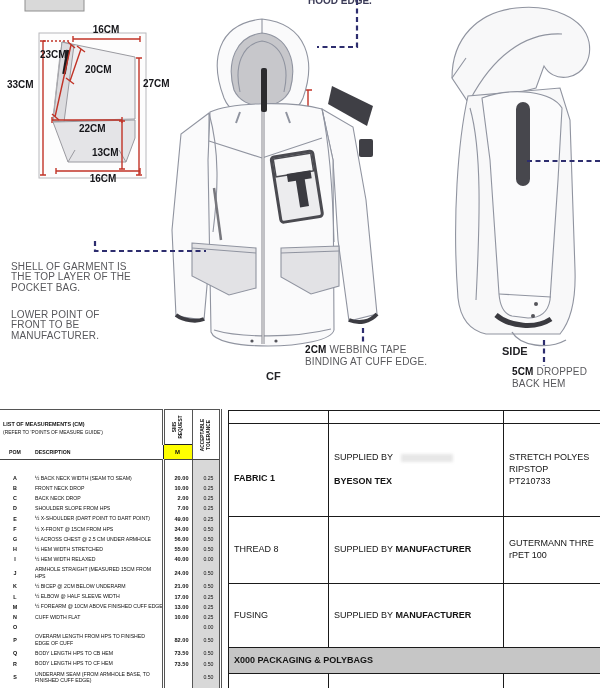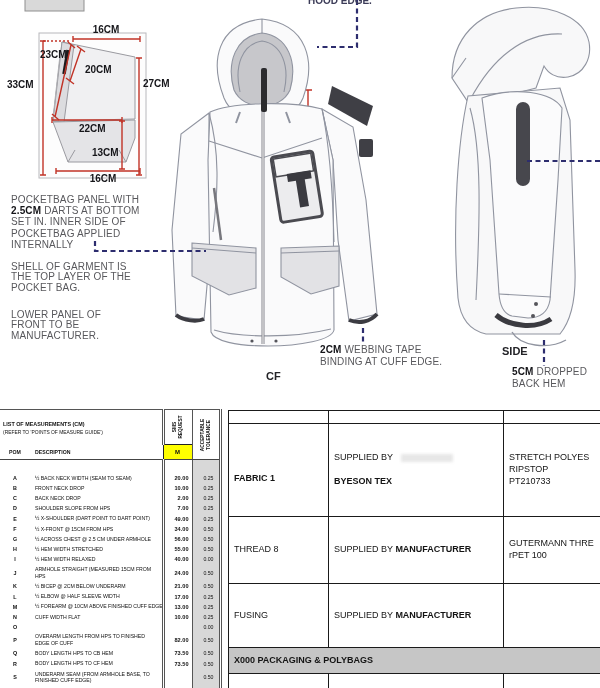--- a/index.html
+++ b/index.html
@@ -6,21 +6,21 @@
   .page{position:relative;width:600px;height:688px;overflow:hidden;background:#fff;
         font-family:"Liberation Sans",sans-serif;}
   
   .drawing-area{position:absolute;left:0;top:0;width:600px;height:410px;}
   .drawing-area svg{position:absolute;left:0;top:0;}
   .note{position:absolute;font-size:10px;line-height:11.2px;color:#58585c;letter-spacing:.15px;}
   .note b{color:#141418;}
   .note-pocketbag{left:11px;top:194px;}
   .note-shell{left:11px;top:262px;line-height:10.4px;}
   .note-lower{left:11px;top:310px;line-height:10.4px;}
-  .note-webbing{left:305px;top:344px;line-height:12px;margin-left:15px;}
+  .note-webbing{left:305px;top:344px;line-height:12px;}
   .note-dropped-hem{left:489px;top:366px;line-height:12px;margin-left:23px;}
   .label-cf{position:absolute;left:250px;top:370px;font-size:11px;font-weight:bold;color:#232327;margin-left:16px;}
   .label-side{position:absolute;left:502px;top:345px;font-size:11px;font-weight:bold;color:#232327;}
   .hood-edge-label{position:absolute;left:308px;top:-5px;font-size:10px;font-weight:bold;color:#3c3c58;}
   .dim-label{font:bold 10px "Liberation Sans",sans-serif;fill:#16161a;}
   
   .meas-wrap{position:absolute;left:0;top:409px;width:224px;}
   table.meas{border-collapse:collapse;table-layout:fixed;width:220px;}
   table.meas td{font-family:"Liberation Sans",sans-serif;color:#111;vertical-align:middle;
                 padding:1.8px 0;overflow:hidden;}
@@ -174,36 +174,29 @@
         <path d="M357,0 V47 H317"></path>
         <path d="M95,241 V251 H206"></path>
         <path d="M363,328 V344"></path>
         <path d="M544,340 V366"></path>
         <path d="M527,161 H600"></path>
       </g>
     </svg>
 
     <div class="hood-edge-label">HOOD EDGE.</div>
 
-    <div class="note note-pocketbag">
-      <div>POCKETBAG PANEL WITH</div>
-      <div><b>2.5CM</b><span> DARTS AT BOTTOM</span></div>
-      <div>SET IN. INNER SIDE OF</div>
-      <div>POCKETBAG APPLIED</div>
-      <div>INTERNALLY</div>
-    </div>
 
     <div class="note note-shell">
       <div>SHELL OF GARMENT IS</div>
       <div>THE TOP LAYER OF THE</div>
       <div>POCKET BAG.</div>
     </div>
 
     <div class="note note-lower">
-      <div>LOWER PANEL OF</div>
+      <div>LOWER POINT OF</div>
       <div>FRONT TO BE</div>
       <div>MANUFACTURER.</div>
     </div>
 
     <div class="note note-webbing">
       <div><b>2CM</b><span> WEBBING TAPE</span></div>
       <div>BINDING AT CUFF EDGE.</div>
     </div>
 
     <div class="label-cf">CF</div>

